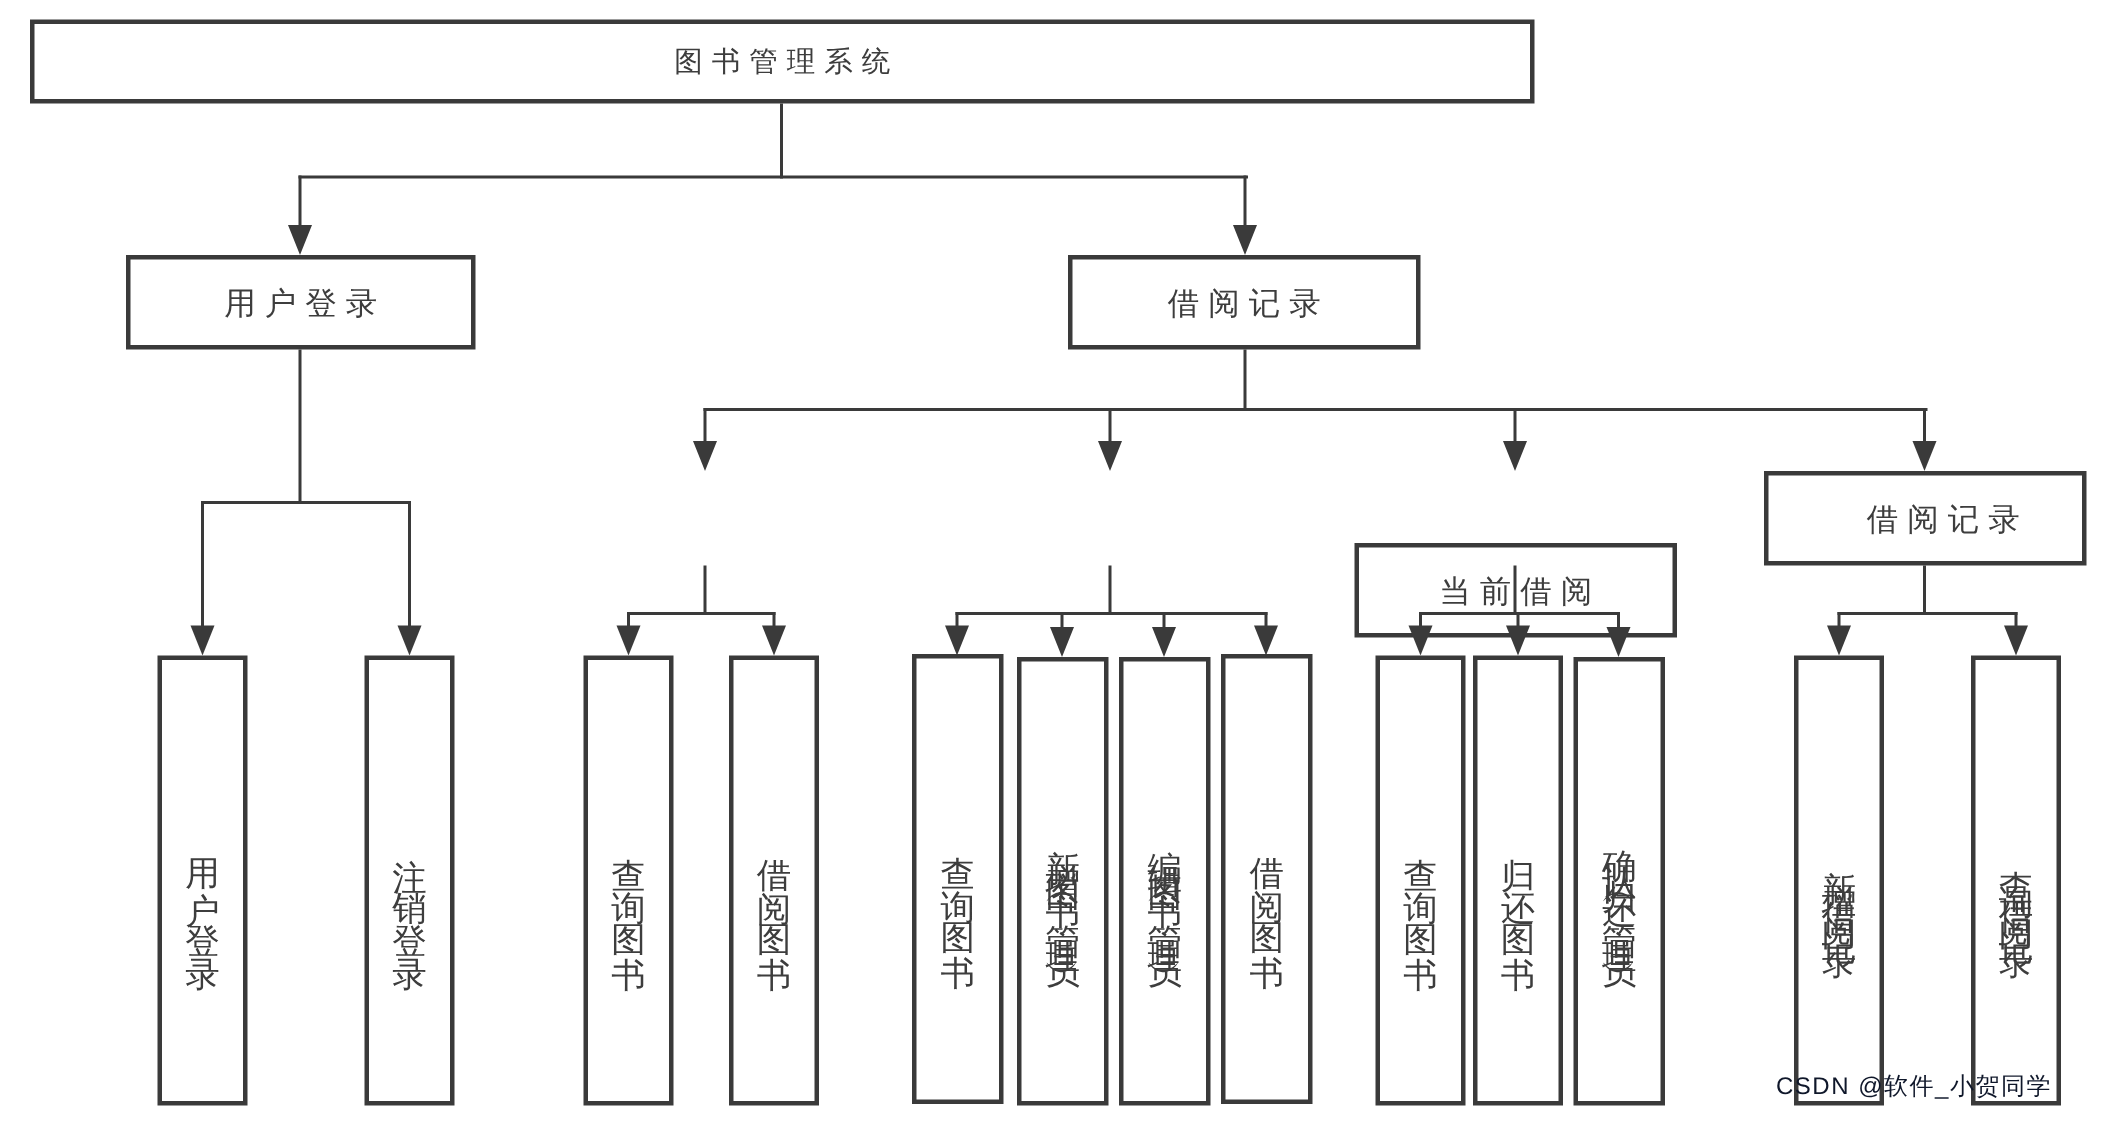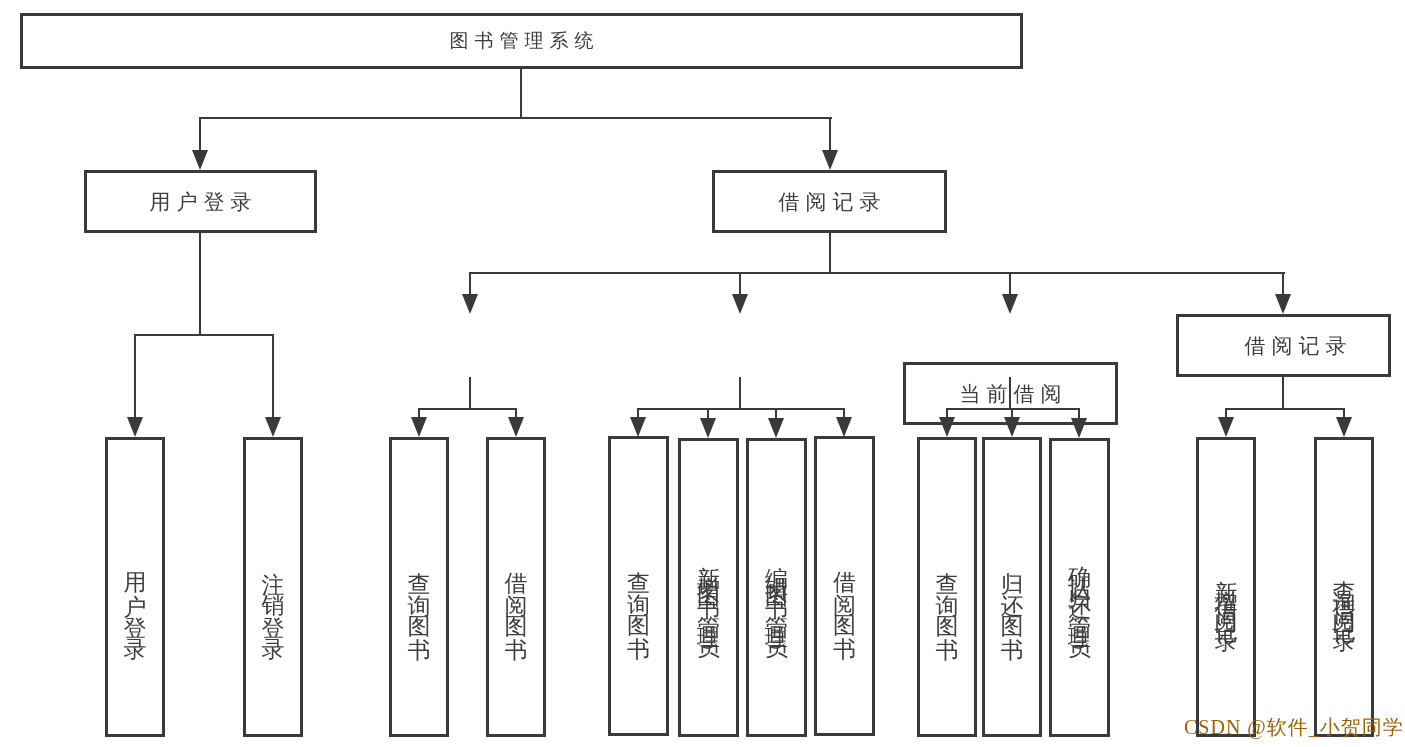--- a/index.html
+++ b/index.html
@@ -23,22 +23,22 @@
     line-height:1; white-space:nowrap; font-weight:500;
   }
   .vlabel.sparse { letter-spacing:22px; margin-bottom:-22px; }
   .line { position:absolute; background:#3a3a3a; }
   .arrow {
     position:absolute; width:0; height:0;
     border-left:8px solid transparent; border-right:8px solid transparent;
     border-top:20px solid #3a3a3a;
   }
   .watermark {
-    position:absolute; left:1184px; top:714px; font-size:20px;
-    color:#a16207; letter-spacing:1px; white-space:nowrap; z-index:10;font-family:Liberation Serif, serif;
+    position:absolute; left:1184px; top:714px; font-size:16px;
+    color:#0f172a; letter-spacing:1px; white-space:nowrap; z-index:10;
   }
 </style>
 </head>
 <body>
 
 <div class="stage">
 
   <div class="box root-box" style="left:20px; top:13px; width:1003px; height:56px;">
     <span class="hlabel">图书管理系统</span>
   </div>

